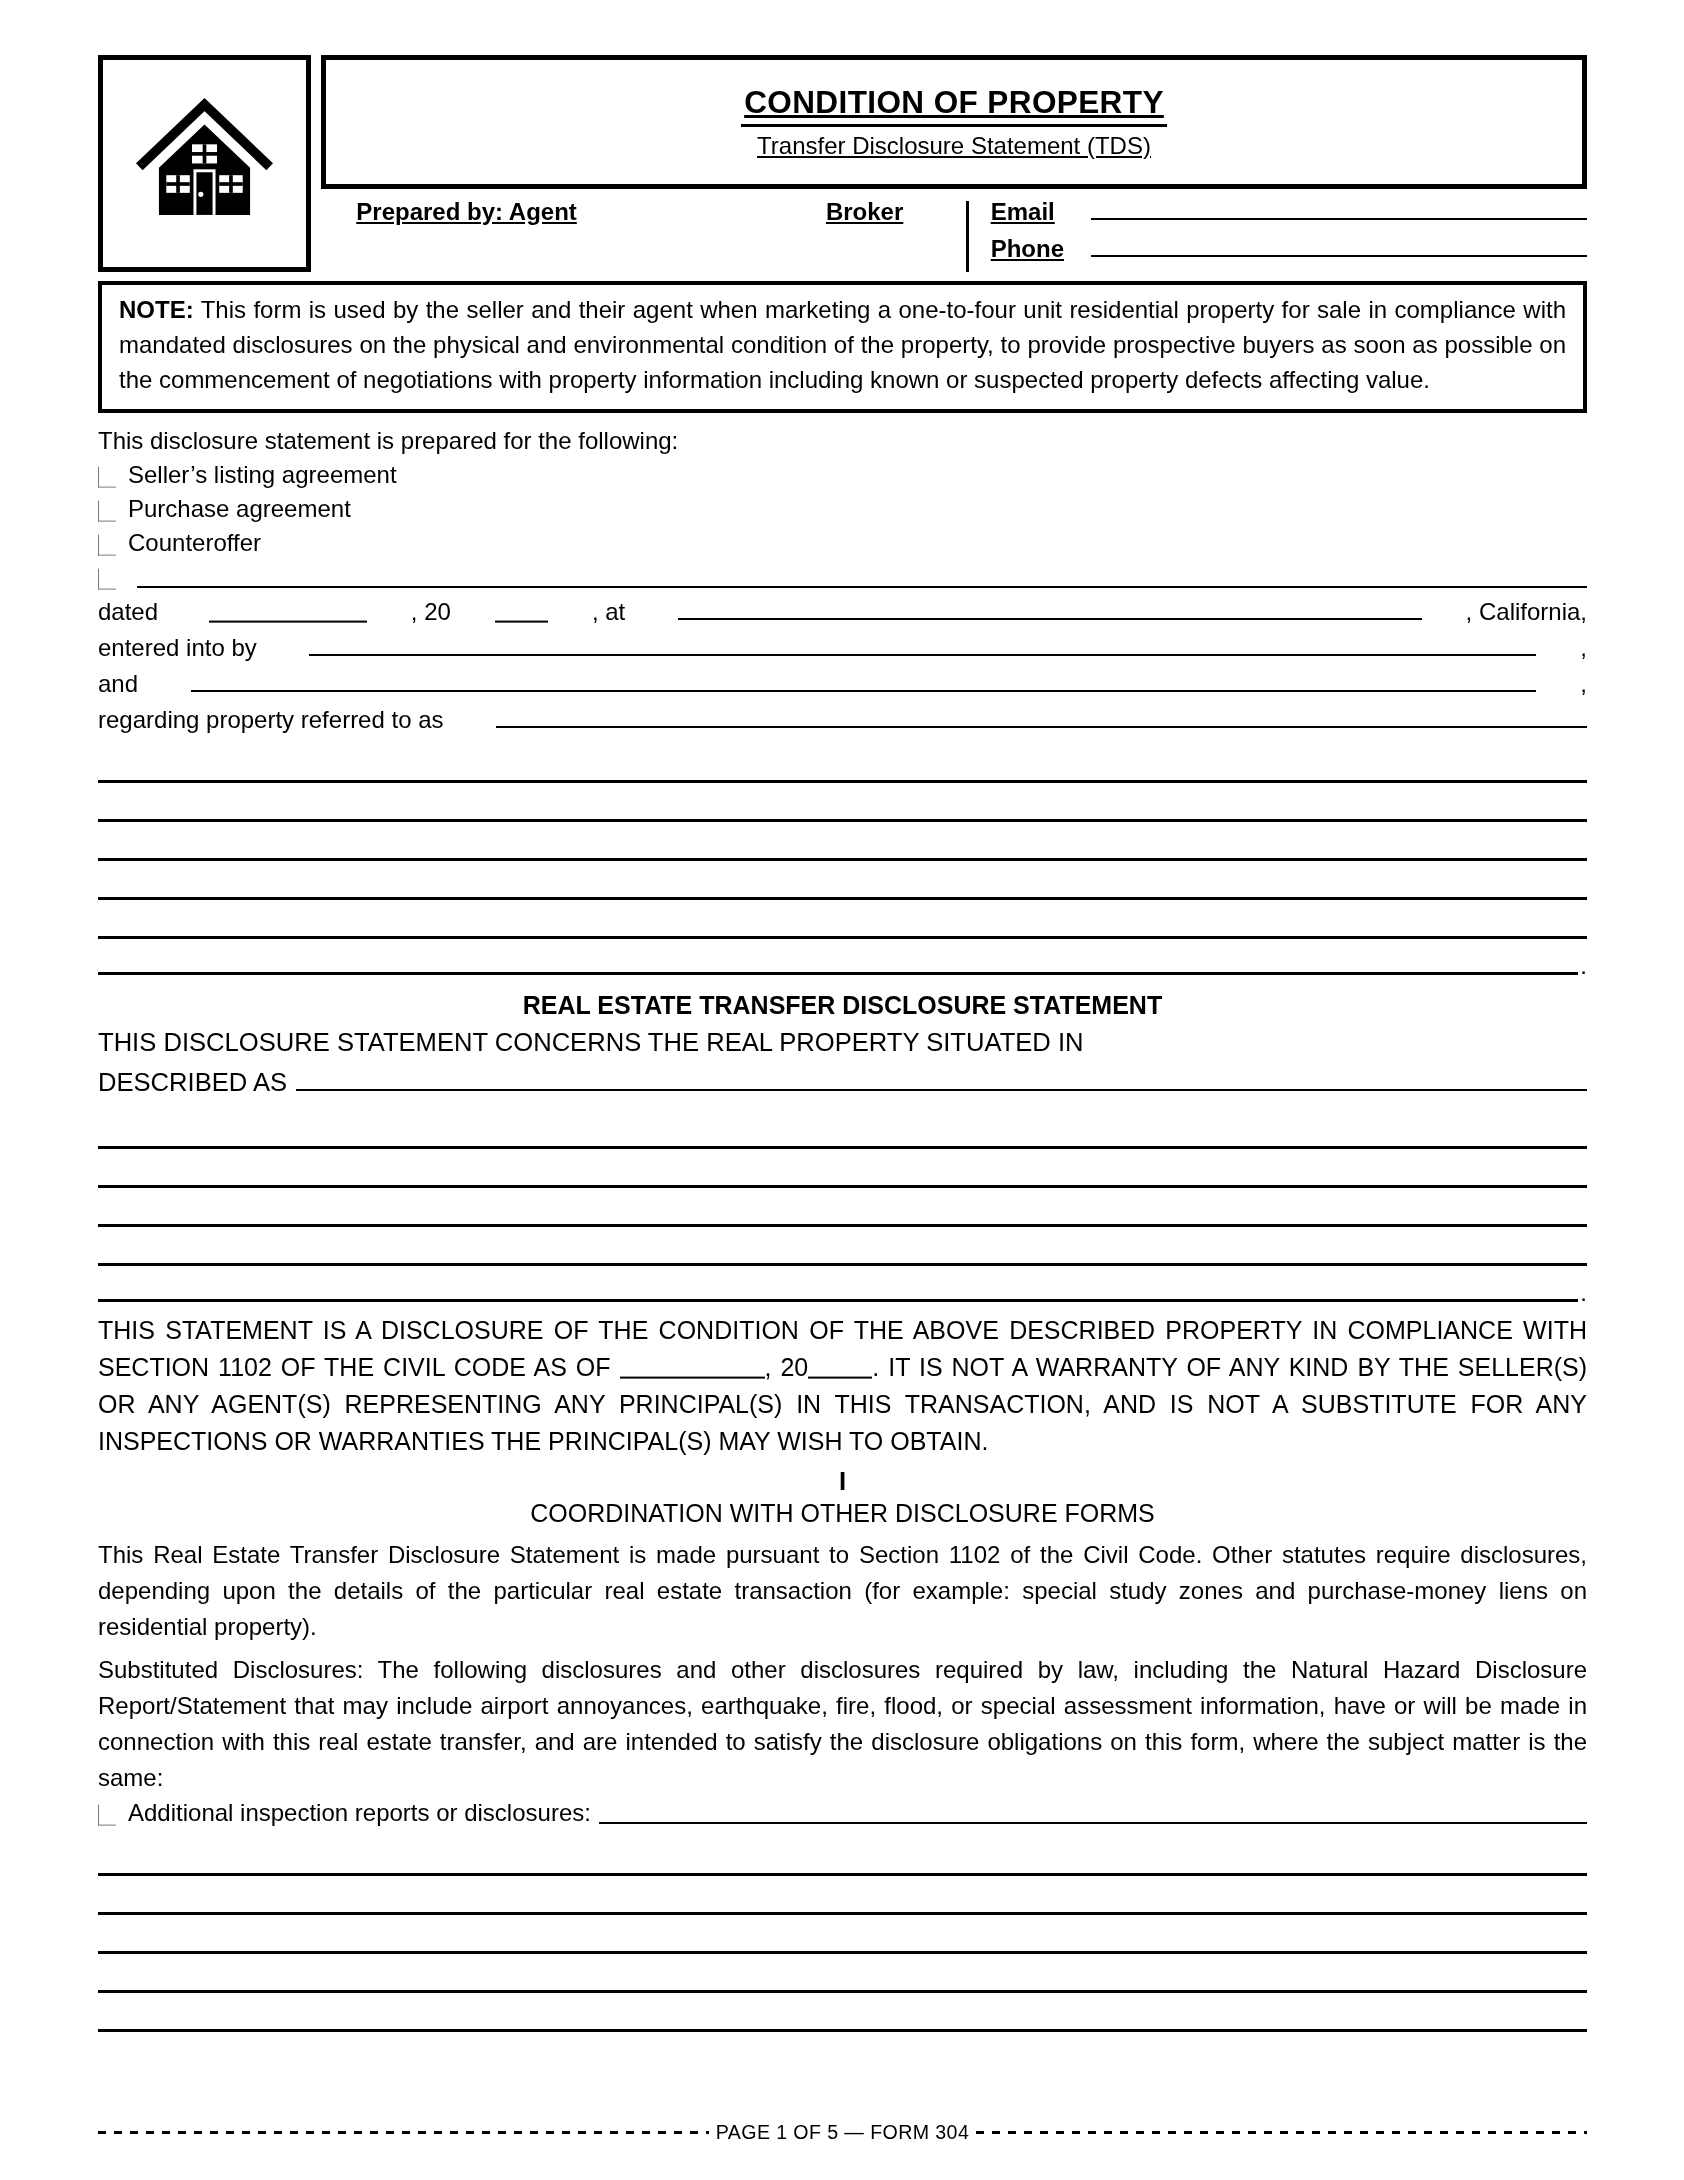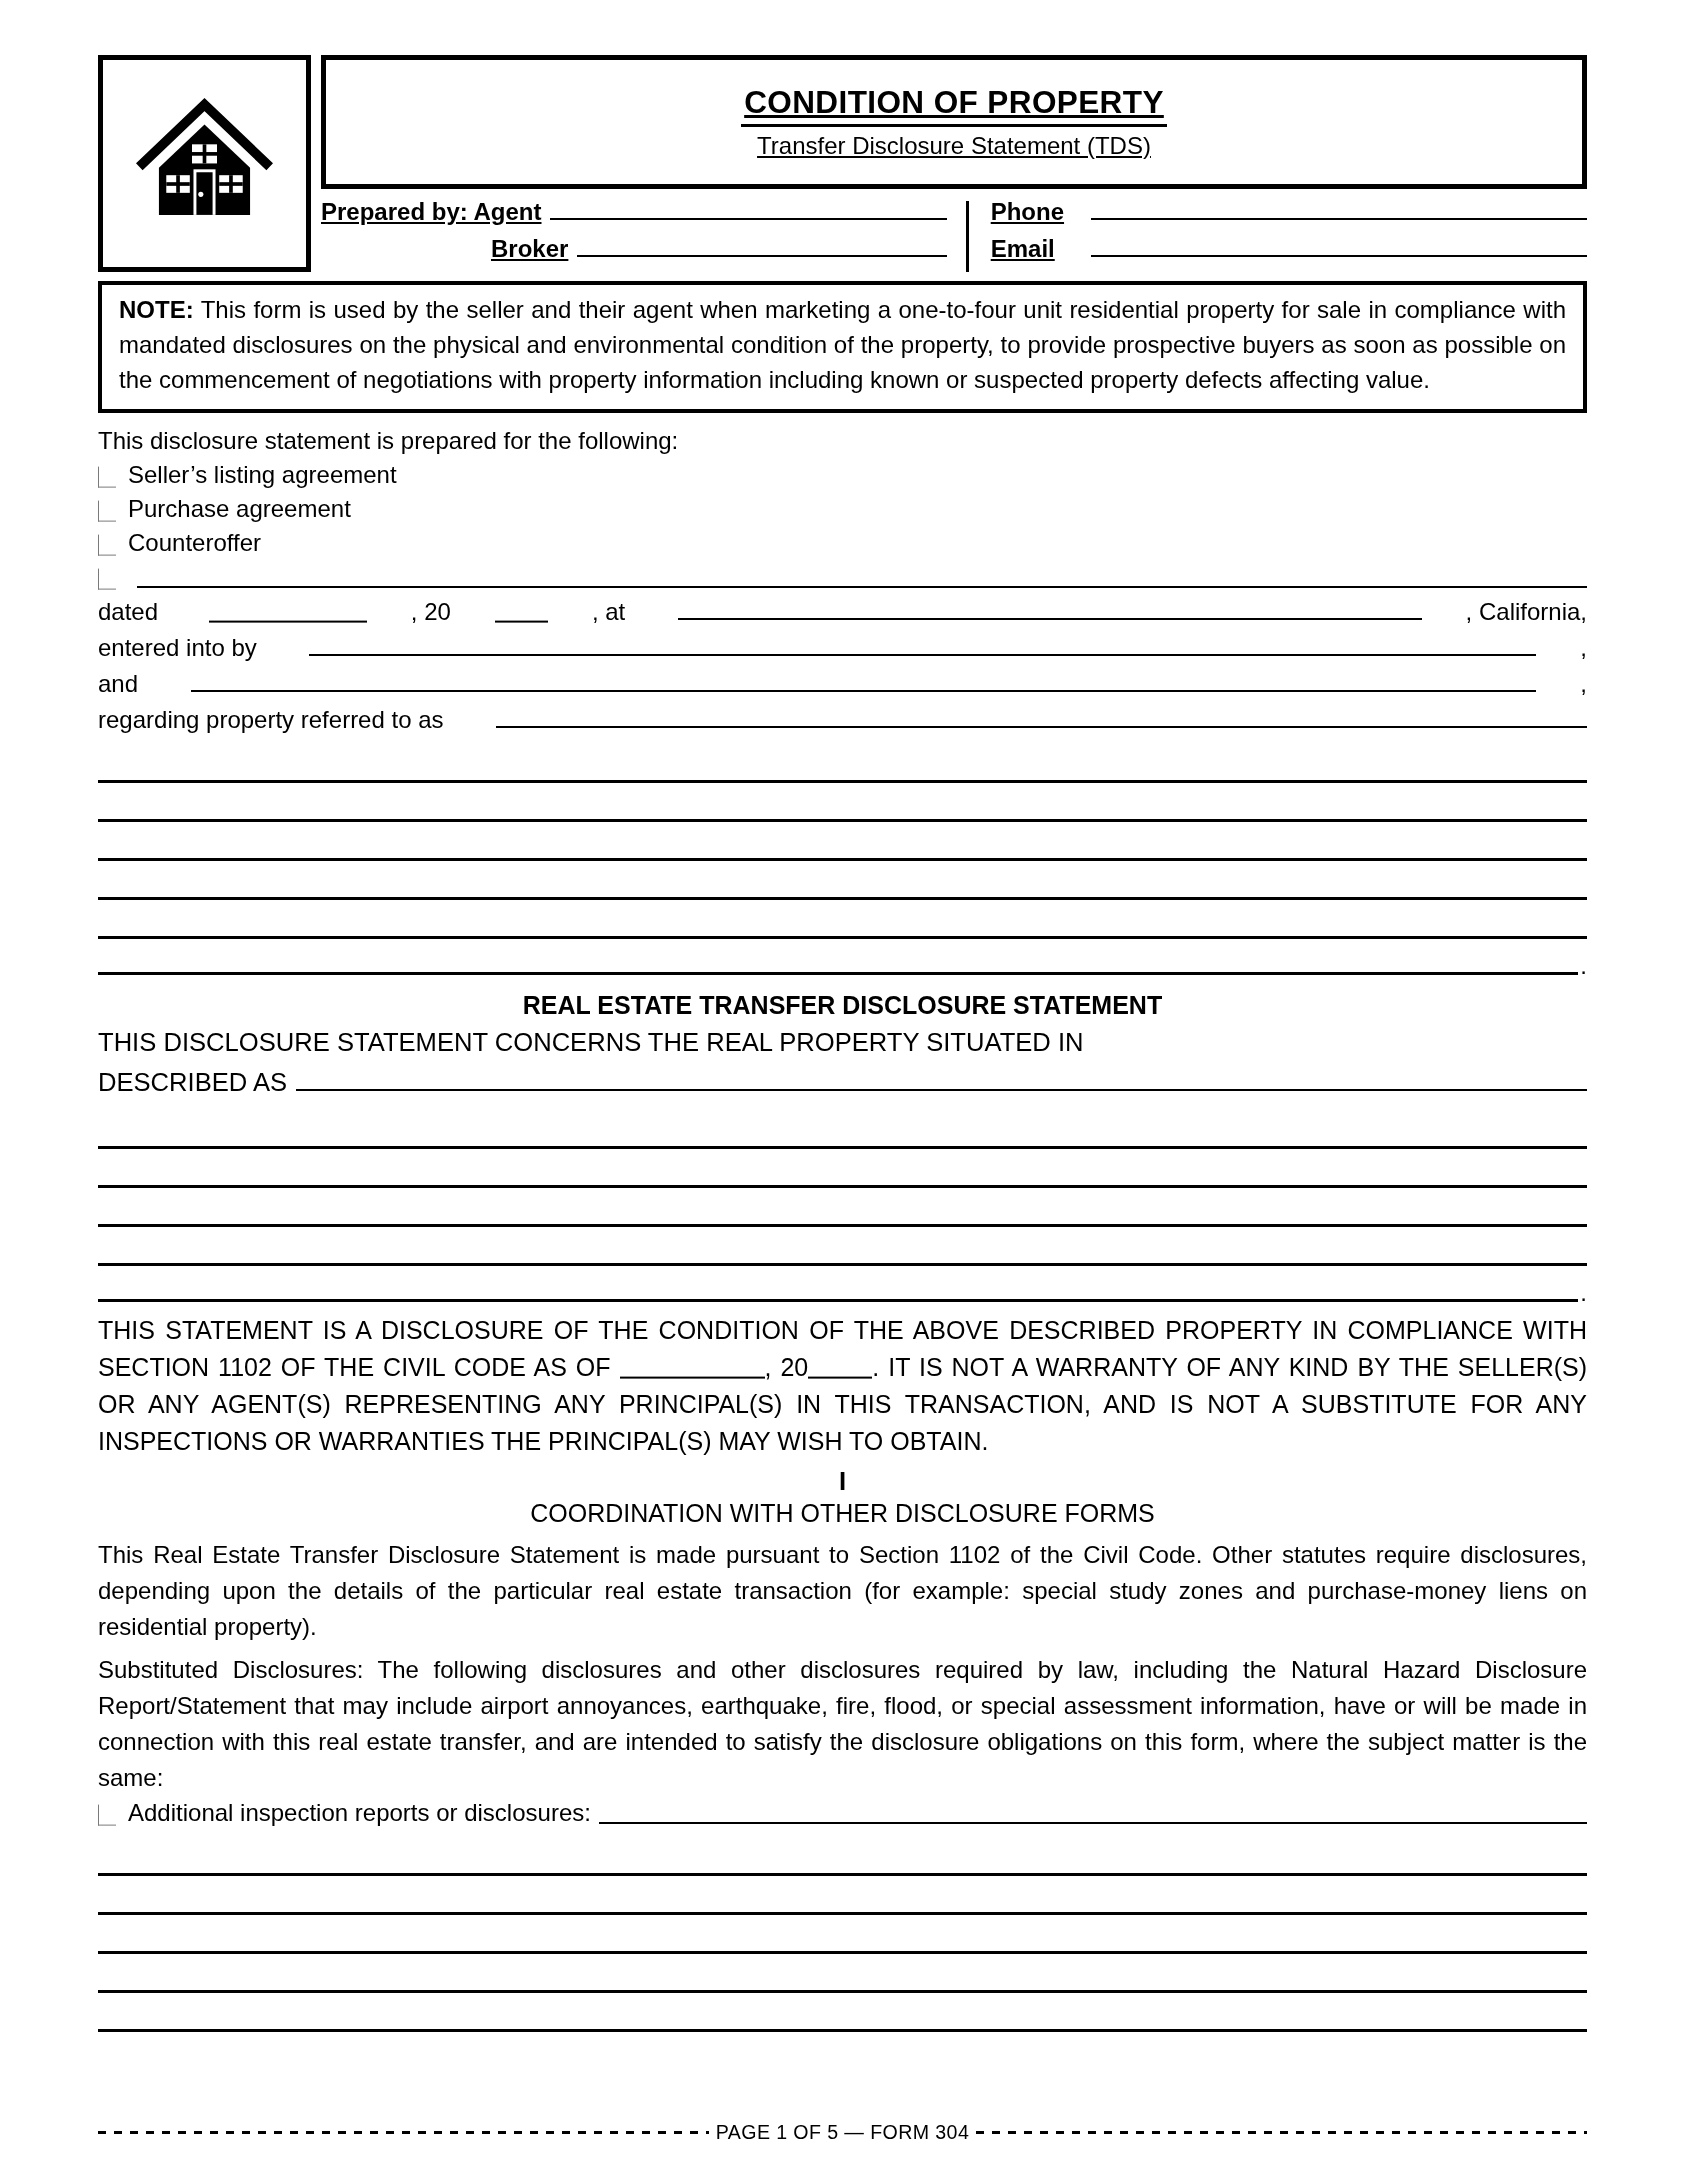--- a/index.html
+++ b/index.html
@@ -16,21 +16,21 @@
   .hdr{display:flex;gap:10px;align-items:stretch;text-decoration:underline;}
   .logo-box{width:203px;height:207px;border:5.1px solid #000;flex:none;
     display:flex;align-items:center;justify-content:center;}
   .hdr-right{flex:1;display:flex;flex-direction:column;}
   .title-box{border:5.1px solid #000;height:124px;display:flex;flex-direction:column;
     align-items:center;justify-content:center;}
   .title{font-size:31.5px;font-weight:bold;letter-spacing:0.4px;
     border-bottom:3.4px solid #000;padding:0 3.4px 2.6px;}
   .subtitle{font-size:24px;margin-top:5.1px;}
   .prep{display:flex;margin-top:8.5px;flex:1;}
-  .prep-left{flex:1.05;display:flex;flex-direction:column;justify-content:space-around;text-align:center;}
+  .prep-left{flex:1.05;display:flex;justify-content:space-around;text-align:center;}
   .prep-right{flex:1;display:flex;flex-direction:column;justify-content:space-around;}
   .prow{display:flex;align-items:baseline;height:37px;font-weight:bold;}
   .prow .lab{white-space:nowrap;}
   .broker-ind{margin-left:170px;}
   .rlab{width:92px;flex:none;}
   .vdiv{width:2.6px;background:#000;margin:3.4px 22px 0 19px;}
 
   
   .fblank{flex:1;height:0;border-bottom:2.6px solid #000;margin-left:8.5px;}
   .iblank{display:inline-block;height:0;border-bottom:2.6px solid #000;transform:translateY(2.6px);}
@@ -115,25 +115,25 @@
               <div class="fblank"></div>
             </div>
             <div class="prow">
               <span class="lab broker-ind">Broker</span>
               <div class="fblank"></div>
             </div>
           </div>
           <div class="vdiv"></div>
           <div class="prep-right">
             <div class="prow">
+              <span class="lab rlab">Email</span>
+              <div class="fblank"></div>
+            </div>
+            <div class="prow">
               <span class="lab rlab">Phone</span>
-              <div class="fblank"></div>
-            </div>
-            <div class="prow">
-              <span class="lab rlab">Email</span>
               <div class="fblank"></div>
             </div>
           </div>
         </div>
       </div>
     </div>
 
     <div class="note">
       <b>NOTE:</b>
       <span>This form is used by the seller and their agent when marketing a one-to-four unit residential property for sale in compliance with mandated disclosures on the physical and environmental condition of the property, to provide prospective buyers as soon as possible on the commencement of negotiations with property information including known or suspected property defects affecting value.</span>

